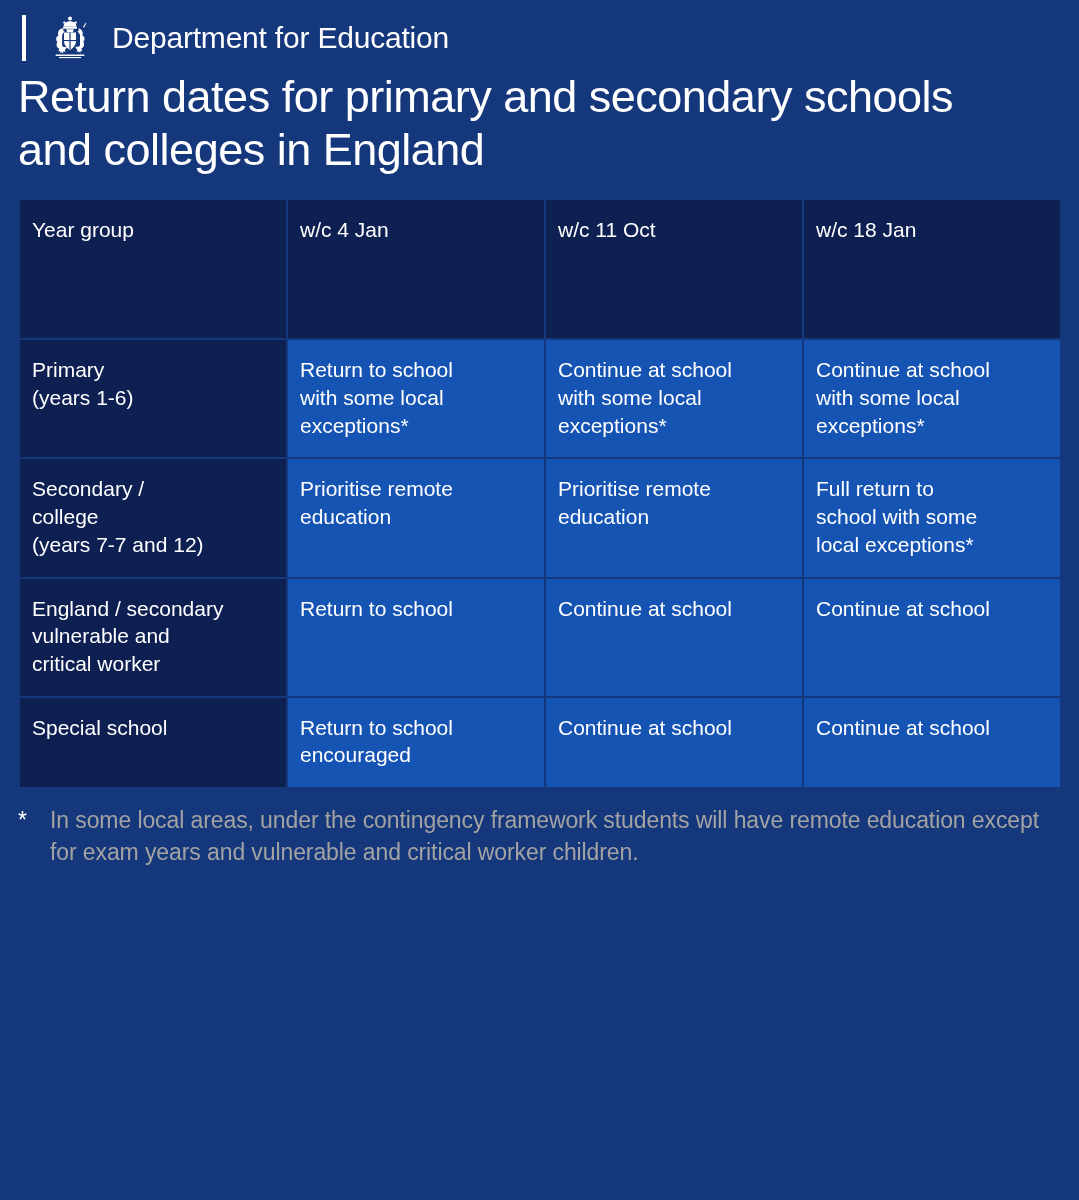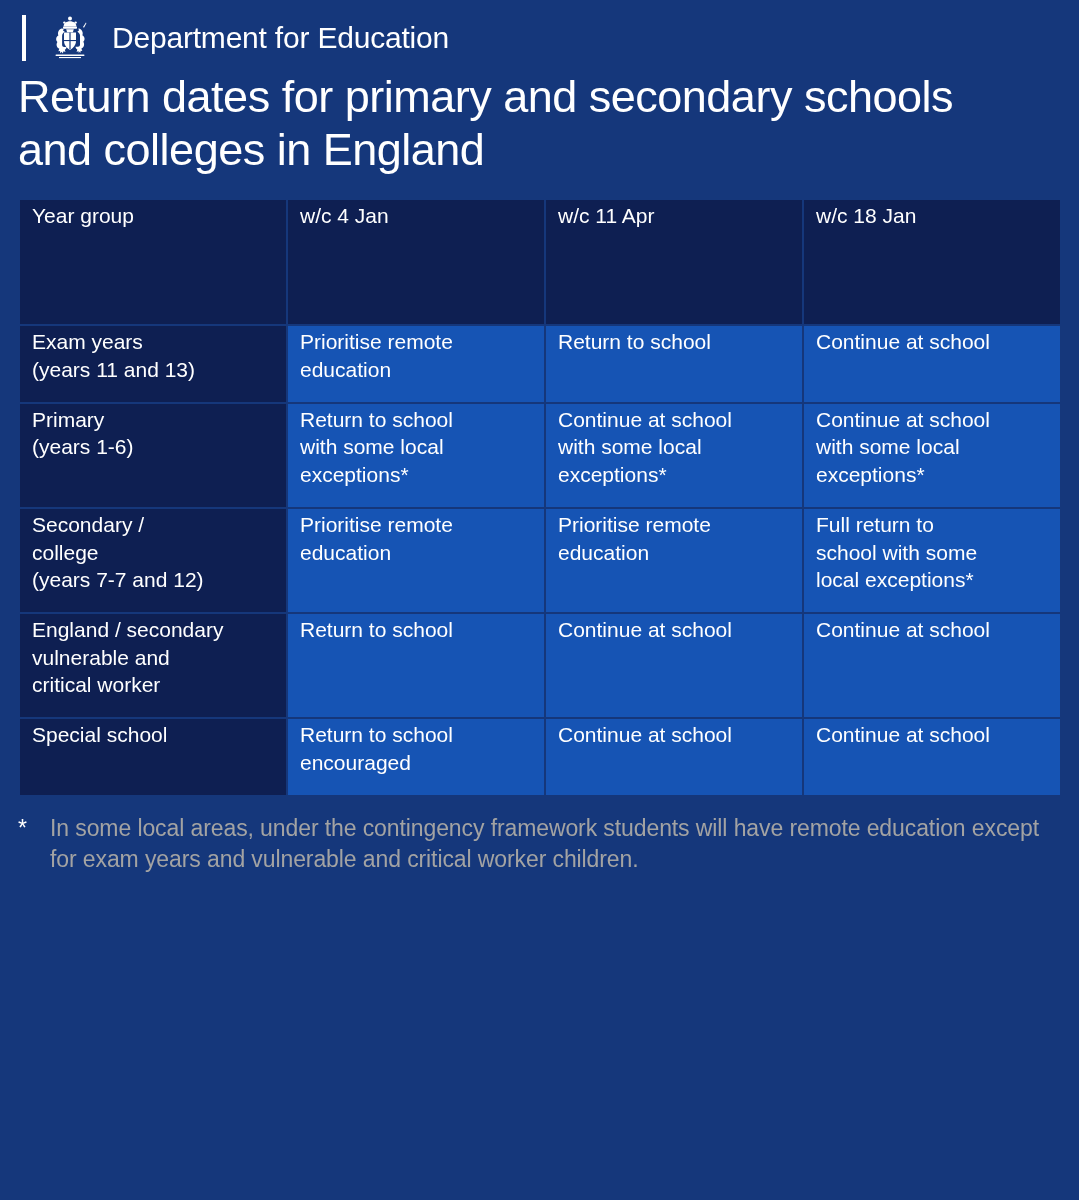--- a/index.html
+++ b/index.html
@@ -67,21 +67,21 @@
     width: 1040px;
     table-layout: fixed;
   }
   table.schedule col.c-year  { width: 266px; }
   table.schedule col.c-week  { width: 256px; }
 
   table.schedule th,
   table.schedule td {
     vertical-align: top;
     text-align: left;
-    padding: 2px 14px 18px 12px;
+    padding: 16px 14px 18px 12px;
     font-weight: 400;
     font-size: 21px;
     line-height: 1.32;
     color: #ffffff;
   }
   table.schedule thead th {
     background: #0e1f52;
     height: 104px;
   }
   table.schedule tbody th.rowhead {
@@ -159,42 +159,26 @@
     <colgroup>
       <col class="c-year">
         <col class="c-week">
         <col class="c-week">
         <col class="c-week">
     </colgroup>
     <thead>
       <tr>
         <th>Year group</th>
         <th>w/c 4 Jan</th>
-        <th>w/c 11 Apr</th>
+        <th>w/c 11 Oct</th>
         <th>w/c 18 Jan</th>
       </tr>
     </thead>
     <tbody>
 
-      <tr>
-        <th class="rowhead">
-          <span class="cellline">Exam years</span>
-          <span class="cellline">(years 11 and 13)</span>
-        </th>
-        <td class="cell">
-          <span class="cellline">Prioritise remote</span>
-          <span class="cellline">education</span>
-        </td>
-        <td class="cell">
-          <span class="cellline">Return to school</span>
-        </td>
-        <td class="cell">
-          <span class="cellline">Continue at school</span>
-        </td>
-      </tr>
 
       <tr>
         <th class="rowhead">
           <span class="cellline">Primary</span>
           <span class="cellline">(years 1-6)</span>
         </th>
         <td class="cell">
           <span class="cellline">Return to school</span>
           <span class="cellline">with some local</span>
           <span class="cellline">exceptions*</span>

